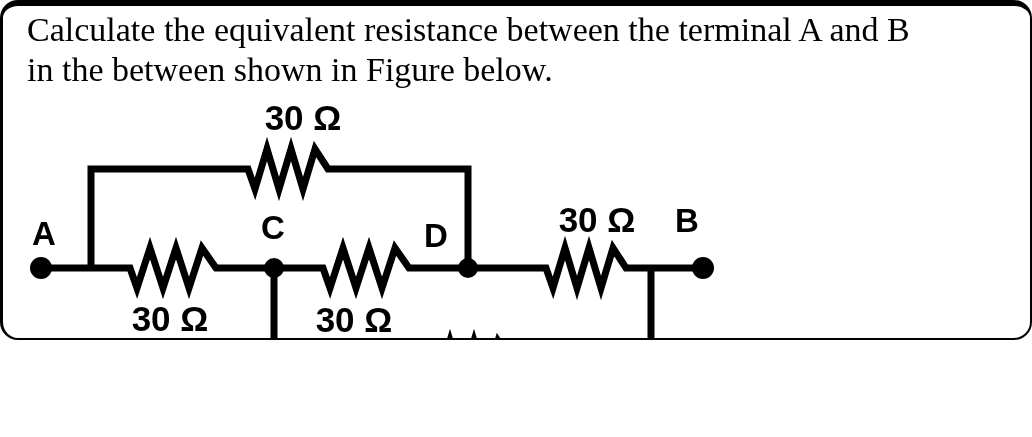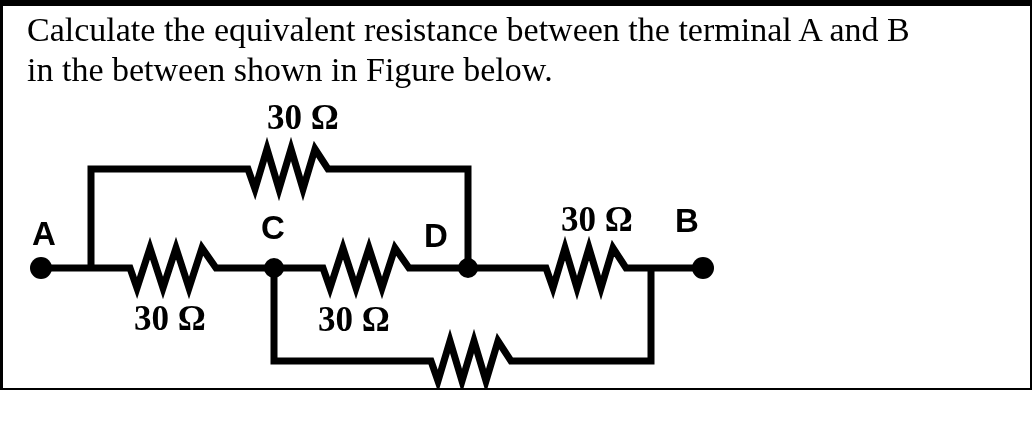--- a/index.html
+++ b/index.html
@@ -3,29 +3,30 @@
 <meta charset="utf-8">
 <style>
   html, body {
     margin: 0;
     padding: 0;
     background: #ffffff;
   }
   #page {
     position: relative;
     width: 1032px;
-    height: 390px;
+    height: 340px;
     box-sizing: border-box;
     background: #ffffff;
     border-top: 6px solid #000;
     border-left: 3px solid #000;
     border-right: 2px solid #000;
     border-bottom: 2px solid #000;
     overflow: hidden;
     font-family: "Liberation Serif", serif;
+    border-radius: 18px;
   }
   .question {
     position: absolute;
     left: 24px;
     top: 4px;
     width: 990px;
     color: #000;
     font-size: 34px;
     line-height: 40px;
     letter-spacing: 0px;
@@ -43,21 +44,21 @@
     transform: translate(-50%, -50%);
     font-family: "Liberation Sans", sans-serif;
     font-weight: bold;
     font-size: 33px;
     color: #000;
     white-space: nowrap;
   }
   .res-label {
     position: absolute;
     transform: translate(-50%, -50%);
-    font-family: Liberation Serif, serif;
+    font-family: Liberation Sans, sans-serif;
     font-weight: bold;
     font-size: 35px;
     color: #000;
     white-space: nowrap;
   }
 </style>
 </head>
 <body>
 
 <div id="page">

